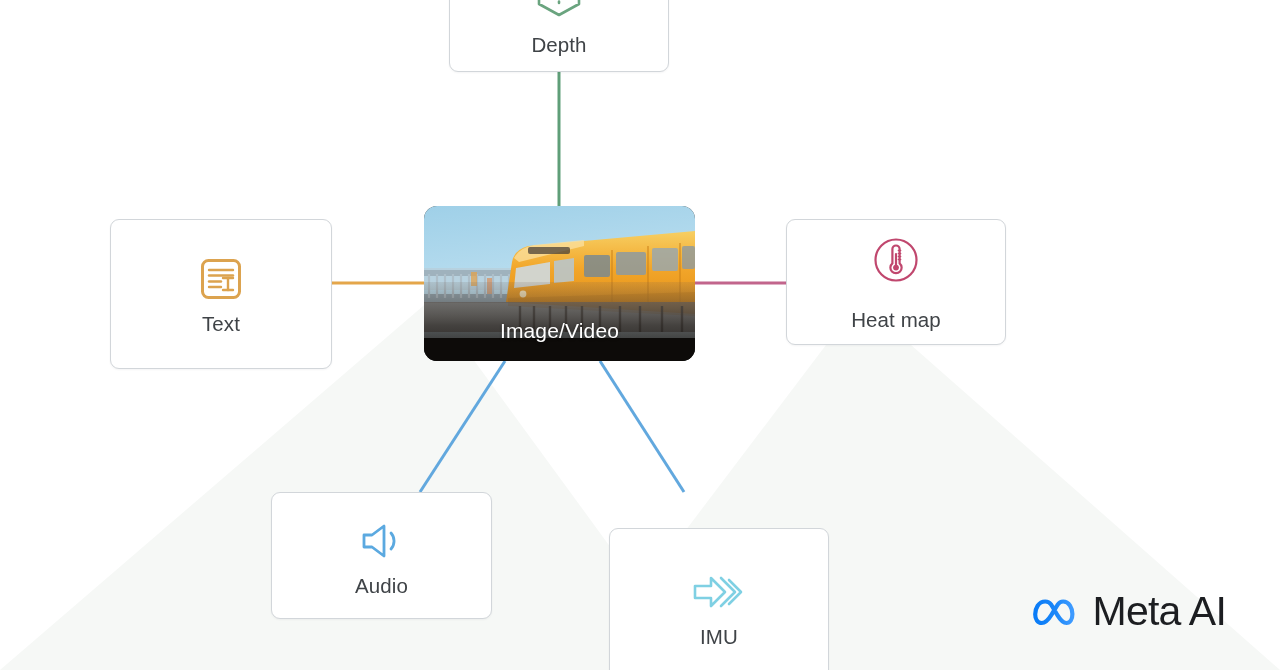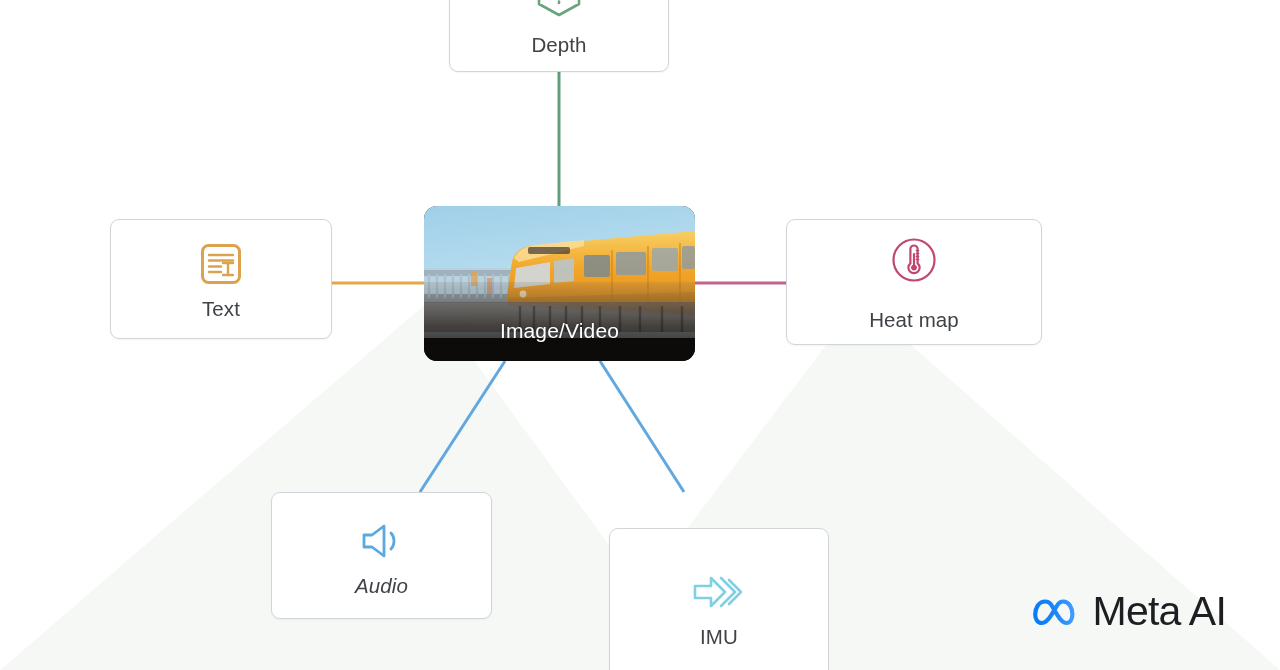--- a/index.html
+++ b/index.html
@@ -67,29 +67,29 @@
 
   
   #node-depth {
     left: 449px; top: -76px;
     width: 220px; height: 148px;
     justify-content: flex-end;
     padding-bottom: 14px;
   }
   #node-text {
     left: 110px; top: 219px;
-    width: 222px; height: 120px; justify-content: center;
+    width: 222px; height: 150px; justify-content: center;
   }
   #node-heatmap {
     left: 786px; top: 219px;
-    width: 256px; height: 126px; gap: 15px;
+    width: 220px; height: 126px; gap: 15px;
   }
   #node-audio {
     left: 271px; top: 492px;
-    width: 221px; height: 127px; font-style: italic;
+    width: 221px; height: 127px;
   }
   #node-imu {
     left: 609px; top: 504px;
     width: 220px; height: 158px; margin-top: 24px;
   }
 
   
   #node-image {
     position: absolute;
     left: 424px; top: 206px;

